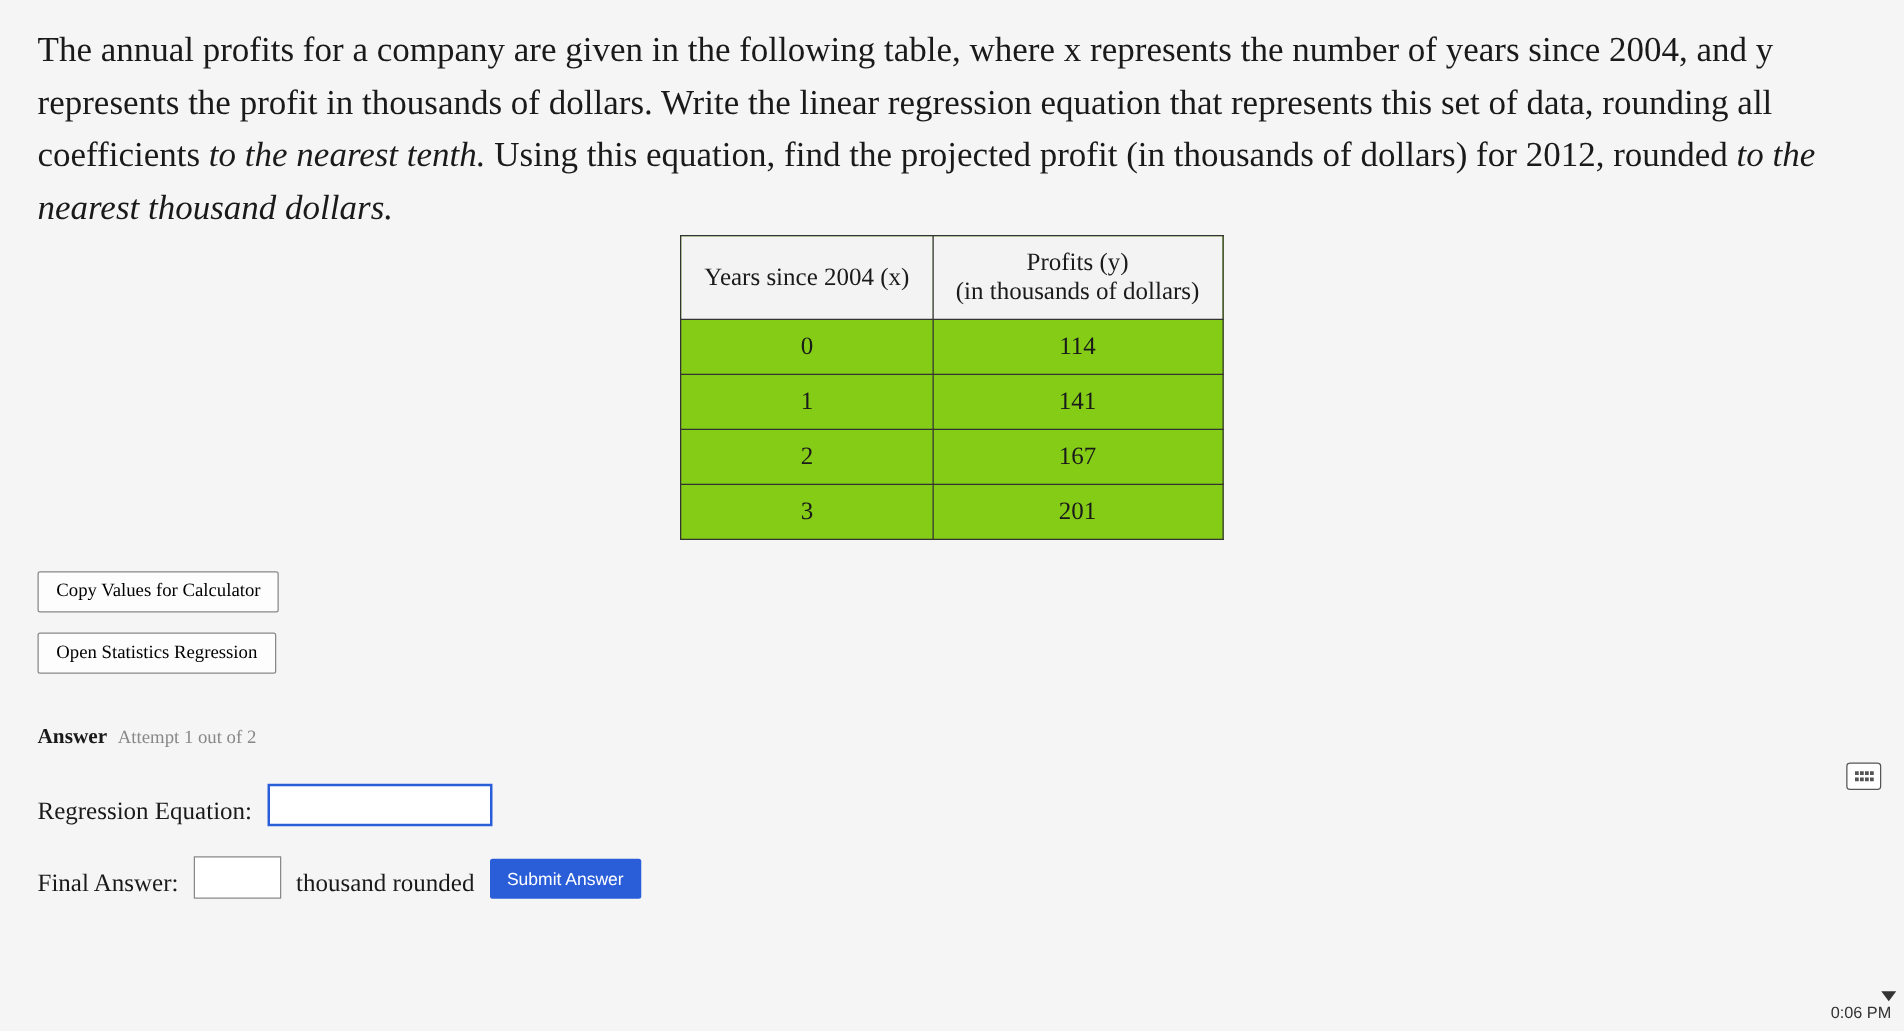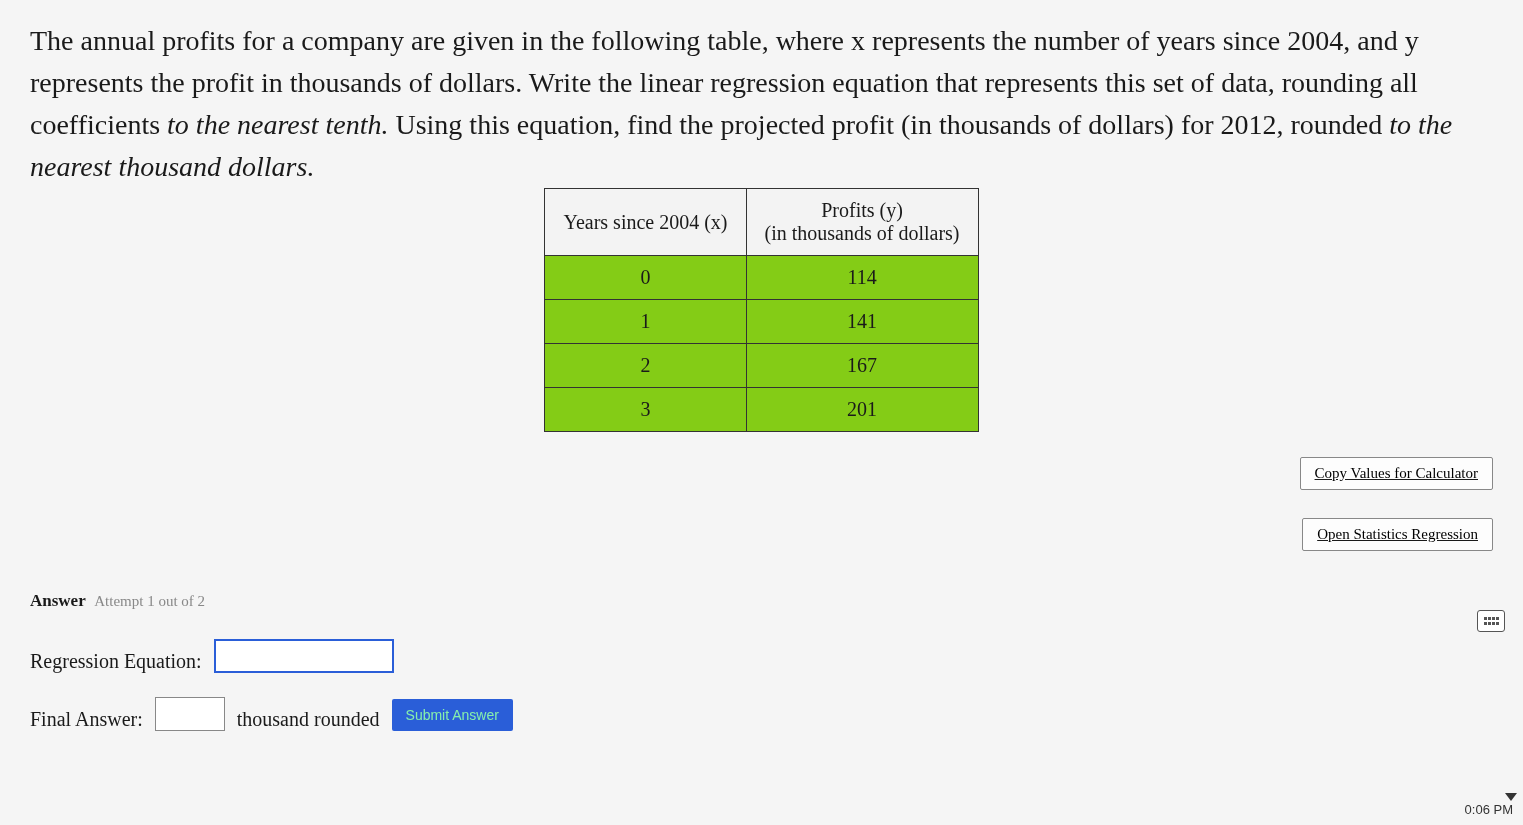--- a/index.html
+++ b/index.html
@@ -30,24 +30,23 @@
       border: 1px solid #333;
       padding: 10px 18px;
       text-align: center;
       font-size: 20px;
       font-weight: normal;
     }
     th { background: #f3f3f3; }
     .btn-stack {
       display: flex;
       flex-direction: column;
-      align-items: flex-end;
-      gap: 28px;
+      align-items: flex-start;
+      gap: 16px;
       margin-bottom: 40px;
-      text-decoration: underline;
     }
     .light-btn {
       border: 1px solid #888;
       background: #fdfdfd;
       padding: 7px 14px;
       font-size: 15px;
       font-family: Georgia, serif;
       cursor: pointer;
       border-radius: 2px;
     }
@@ -74,21 +73,21 @@
       background: #fff;
       font-size: 18px;
       padding: 2px 6px;
     }
     .input-box.small {
       width: 70px;
       border: 1px solid #888;
     }
     .submit-btn {
       background: #2a5ed8;
-      color: #86efac;
+      color: #ffffff;
       border: none;
       padding: 8px 14px;
       font-size: 14px;
       font-family: Arial, sans-serif;
       cursor: pointer;
       border-radius: 2px;
     }
     .keyboard-icon {
       position: absolute;
       right: 18px;

